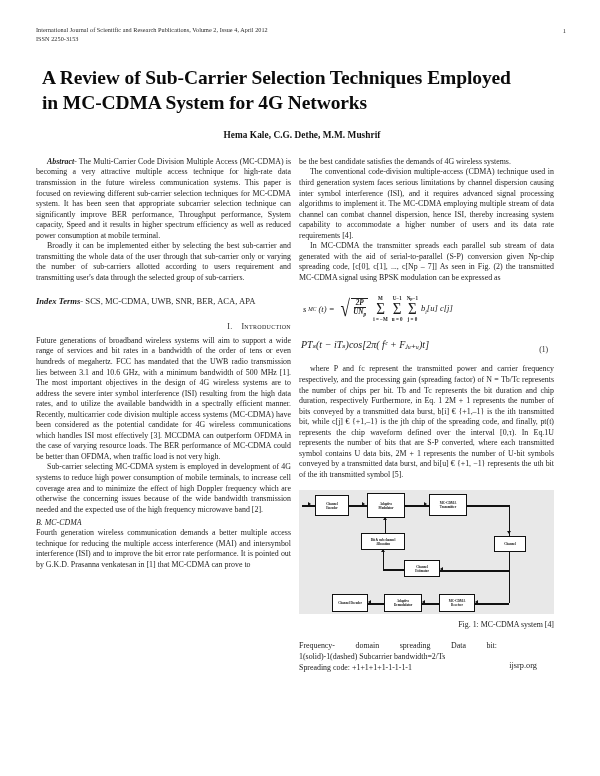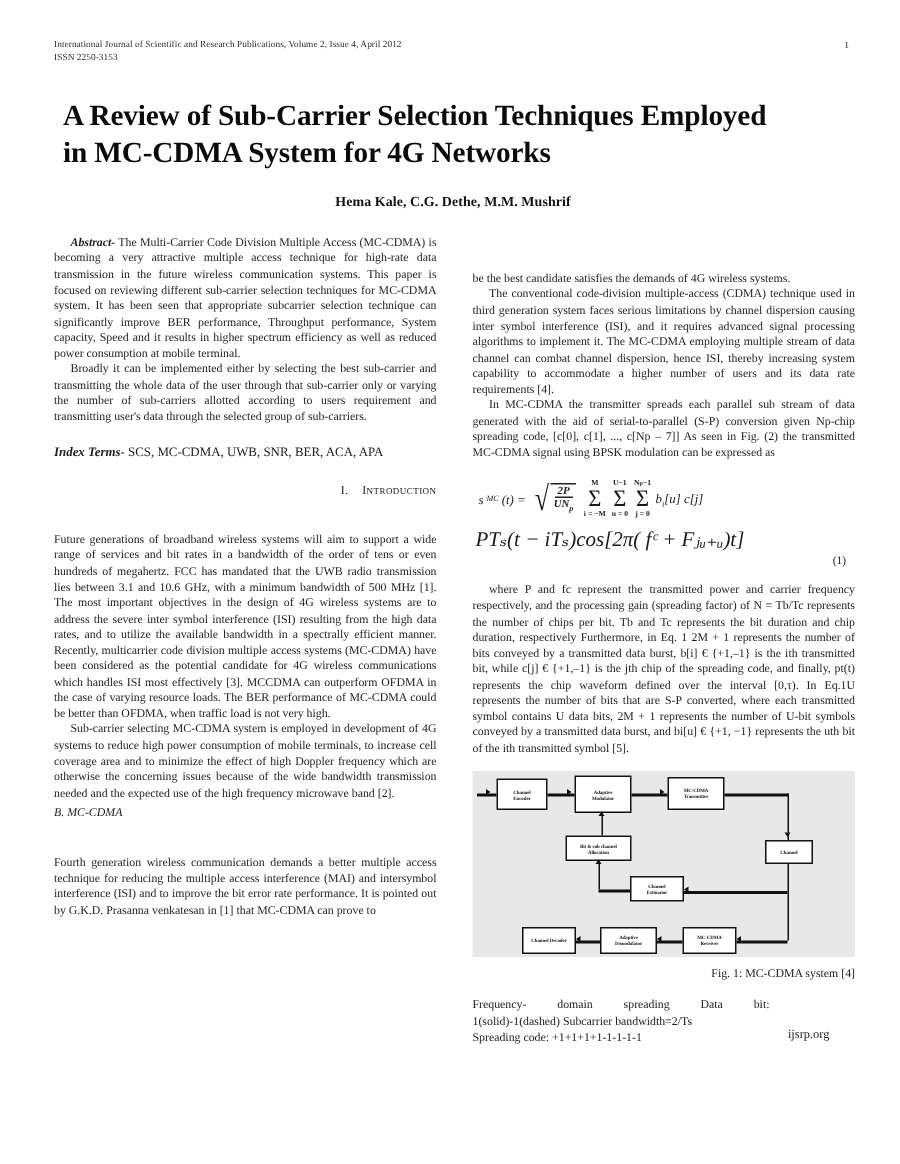--- a/index.html
+++ b/index.html
@@ -52,36 +52,36 @@
     font-weight: bold;
     margin-top: 14px;
     letter-spacing: 0.05px;
     color: #111;
   }
 
   
   .columns {
     display: flex;
     margin-top: 17px;
-    gap: 24px;
+    gap: 8px;
   }
   .col {
     width: 255px;
     flex: 0 0 255px;
   }
   p {
     margin: 0;
     font-size: 7.9px;
     line-height: 1.335;
     text-align: justify;
     text-justify: inter-word;
     color: #1c1c1c;
   }
   p.indent { text-indent: 11px; }
-  p.noindent { text-indent: 0; margin-top: 24px; }
+  p.noindent { text-indent: 0; }
   .abstract-lead { font-weight: bold; font-style: italic; }
   .idx { margin-top: 13px; font-size: 8.6px; text-align: left; }
   .idx .lead { font-weight: bold; font-style: italic; }
   .sec-head {
     text-align: right;
     font-size: 7.9px;
     margin: 14px 0 5px 0;
     font-variant: small-caps;
     letter-spacing: 0.3px;
   }
@@ -103,23 +103,23 @@
     font-size: 8.6px;
     font-style: italic;
     white-space: nowrap;
     color: #1a1a1a;
     display: flex;
     align-items: center;
     gap: 2px;
     padding-left: 4px;
   }
   .eqn-line2 {
-    font-size: 14px;
+    font-size: 10px;
     font-style: italic;
-    margin-top: 6px;
+    margin-top: 17px;
     padding-left: 2px;
     color: #1a1a1a;
   }
   .eqn-num {
     position: absolute;
     right: 6px;
     bottom: 0px;
     font-size: 7.6px;
     font-style: normal;
   }

